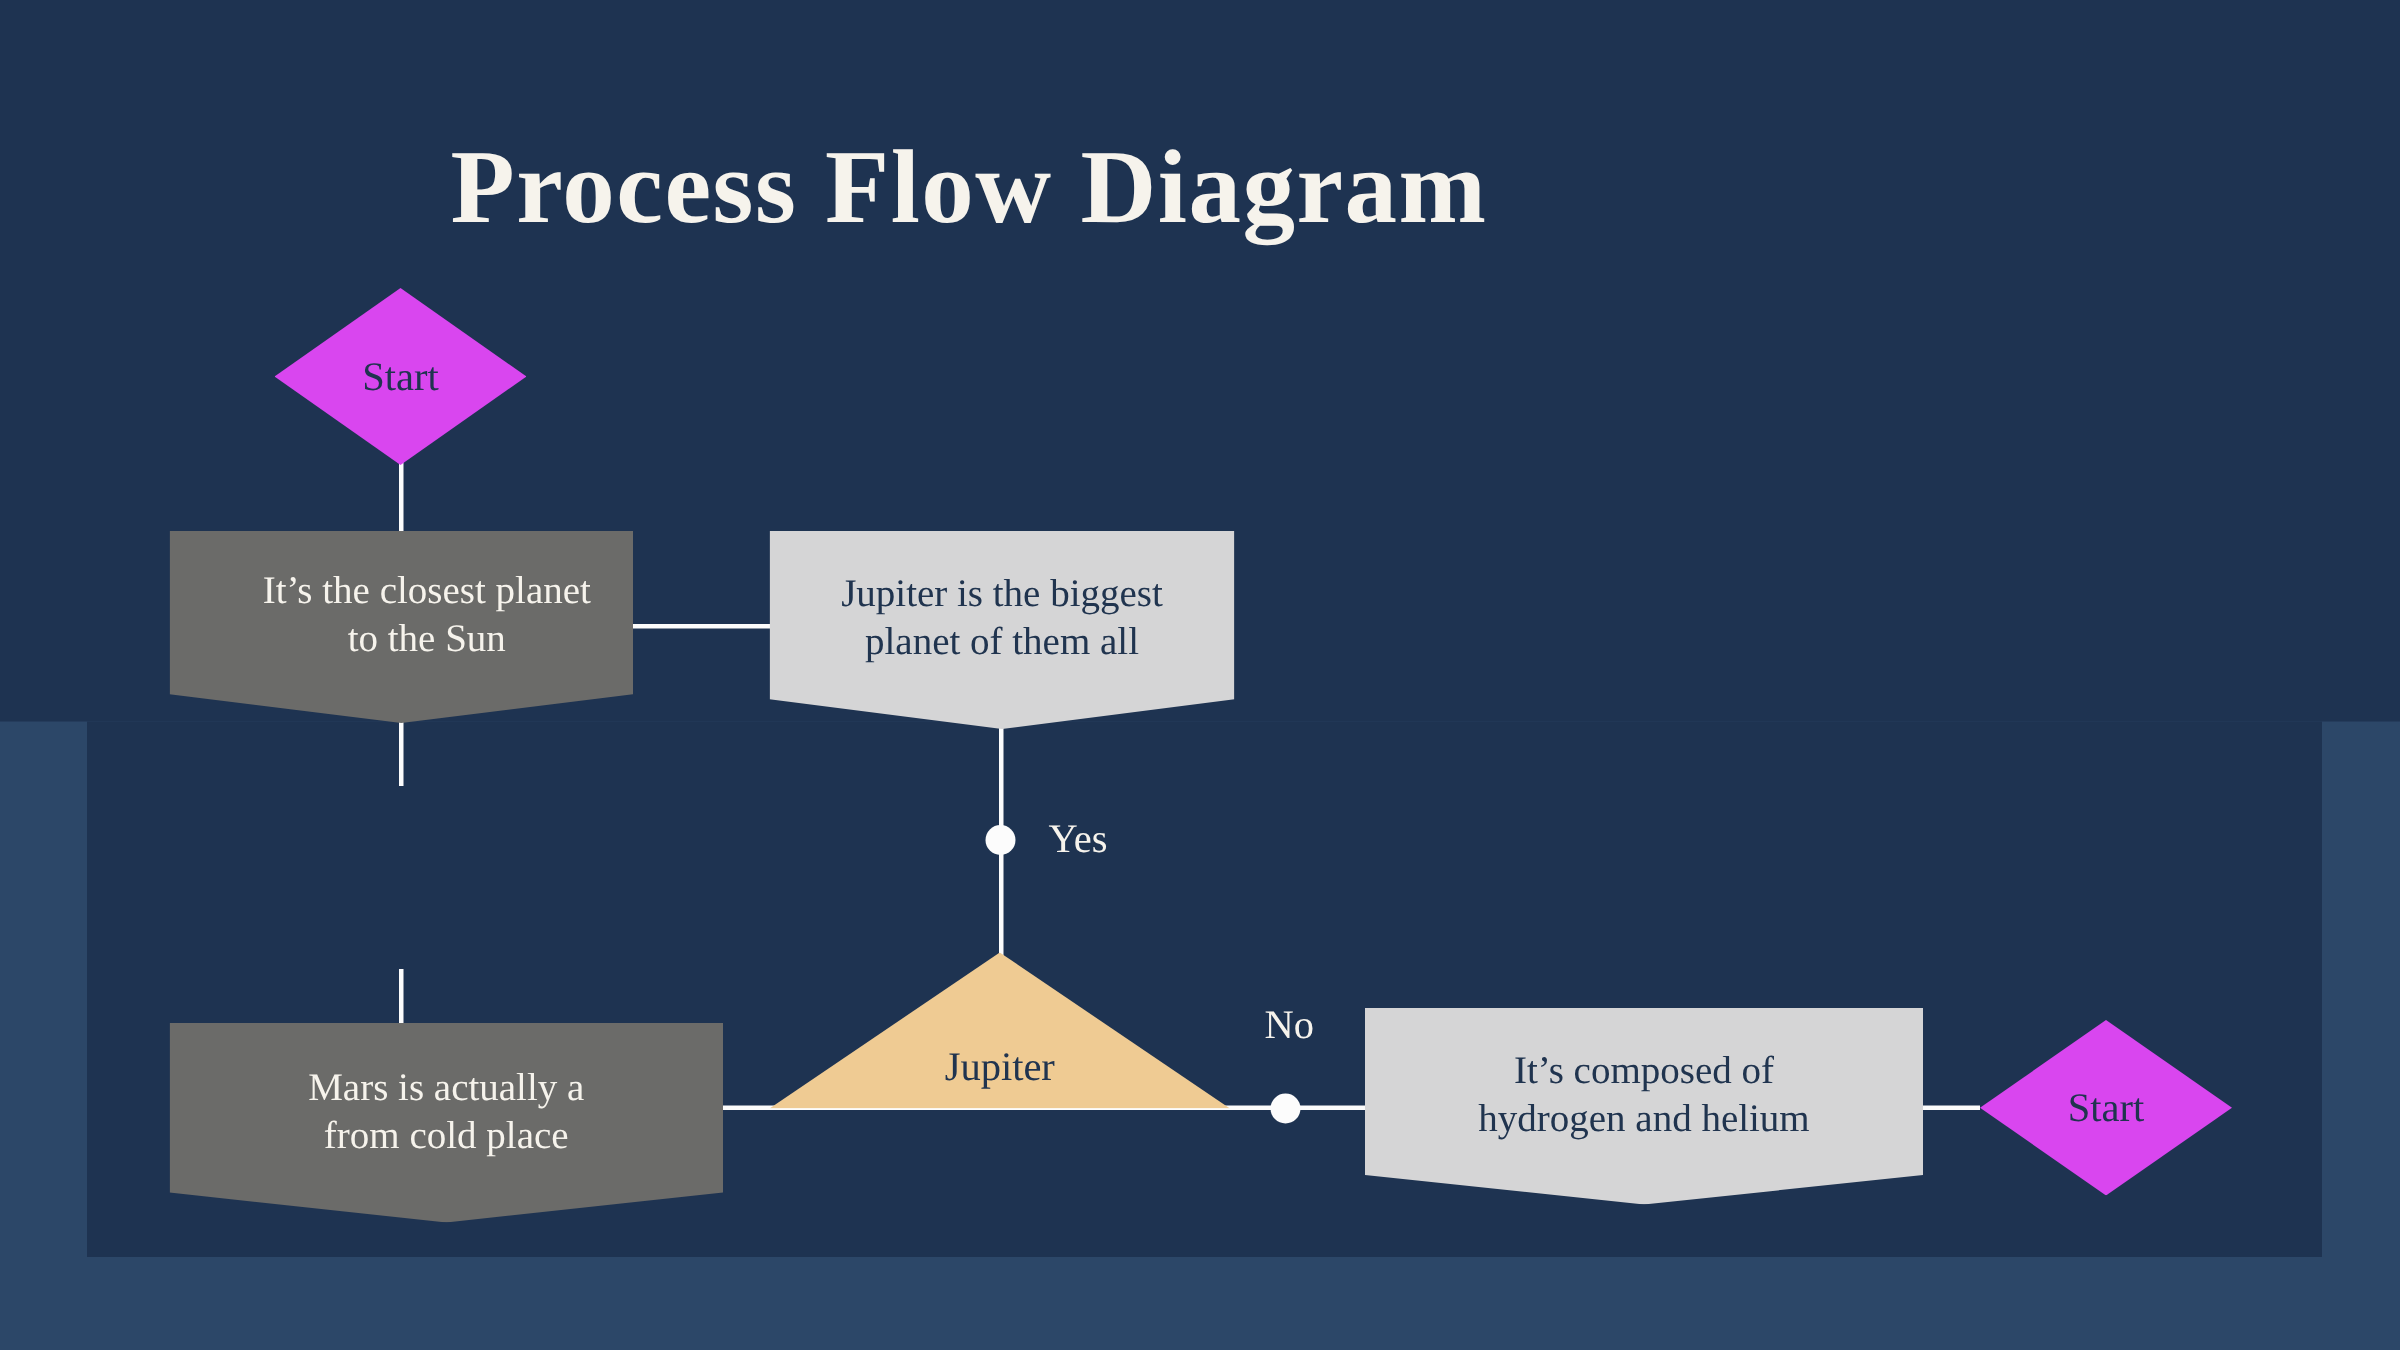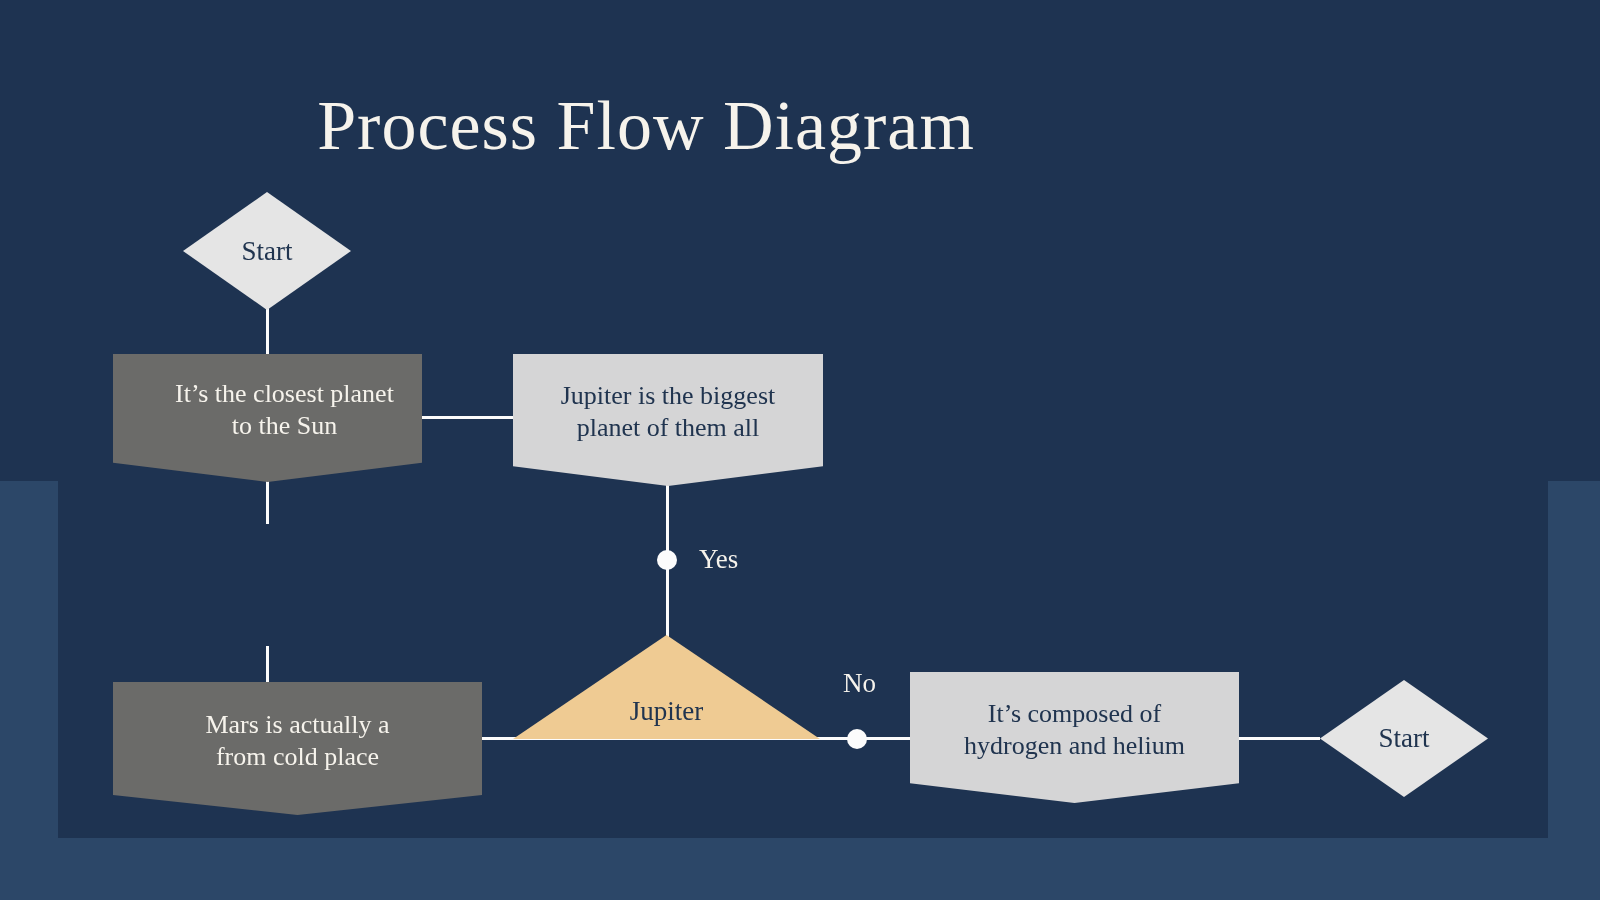--- a/index.html
+++ b/index.html
@@ -23,36 +23,36 @@
     width: 1490px; height: 357px;
     background: var(--background, #1E3351);
   }
   .title {
     position: absolute;
     left: 0; top: 86px;
     width: 1292px;
     margin: 0;
     text-align: center;
     font-size: 70px;
-    font-weight: 400;
+    font-weight: 700;
     letter-spacing: 1px;
     color: var(--text_light, #F6F3EC);
   }
   .line {
     position: absolute;
     background: var(--connector, #FCFCFC);
     z-index: 1;
   }
   .shape { position: absolute; z-index: 2; display: flex; align-items: center; justify-content: center; text-align: center; }
   .pennant { clip-path: polygon(0 0, 100% 0, 100% 85%, 50% 100%, 0 85%); padding-bottom: 16px; box-sizing: border-box; }
   .dark  { background: var(--node_dark, #6B6B69); color: var(--text_light, #F6F3EC); }
   .light { background: var(--node_light, #D5D5D6); color: var(--text_dark, #20344F); }
   .diamond {
     clip-path: polygon(50% 0, 100% 50%, 50% 100%, 0 50%);
-    background: #e5e5e5;
+    background: #d946ef;
     color: var(--text_dark, #20344F);
     font-size: 27px;
   }
   .triangle {
     clip-path: polygon(50% 0, 100% 100%, 0 100%);
     background: var(--triangle, #EFCB93);
     color: var(--text_dark, #20344F);
     align-items: flex-end;
     padding-bottom: 12px;
     box-sizing: border-box;
@@ -118,21 +118,21 @@
     <div>
       <div>Mars is actually a</div>
       <div>from cold place</div>
     </div>
   </div>
 
   <div class="shape triangle" style="left:513px; top:635px; width:307px; height:104px;">
     <span>Jupiter</span>
   </div>
 
-  <div class="shape pennant light node-text" style="left:910px; top:672px; width:329px; height:131px;">
+  <div class="shape pennant light node-text" style="left:910px; top:672px; width:372px; height:131px;">
     <div>
       <div>It’s composed of</div>
       <div>hydrogen and helium</div>
     </div>
   </div>
 
   <div class="shape diamond" style="left:1320px; top:680px; width:168px; height:117px;">
     <span>Start</span>
   </div>
 

